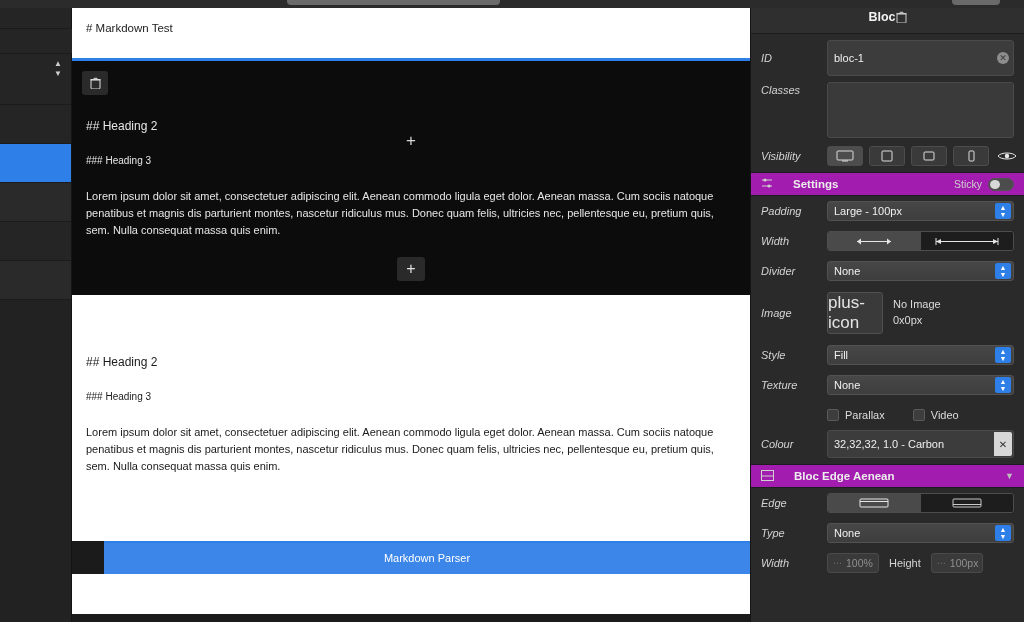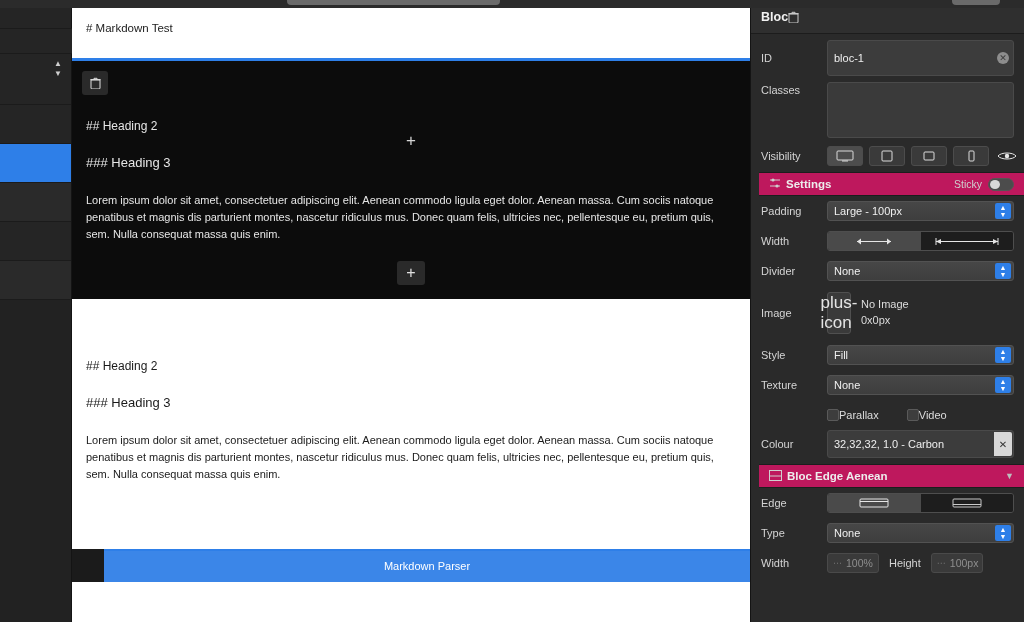--- a/index.html
+++ b/index.html
@@ -75,21 +75,21 @@
     position: absolute; top: 71px; left: 50%; transform: translateX(-50%);
     color: #d6d6d6; font-size: 17px; line-height: 17px; font-weight: 300;
   }
   .plus-btn {
     position: absolute; bottom: 14px; left: 50%; transform: translateX(-50%);
     width: 28px; height: 24px; background: #2a2a2a; border-radius: 3px;
     display: flex; align-items: center; justify-content: center;
     color: #e0e0e0; font-size: 16px; line-height: 16px;
   }
   .h2 { font-size: 12px; margin: 0 0 22px 0; color: inherit; }
-  .h3 { font-size: 13px; margin: 0 0 22px 0; color: inherit; }
+  .h3 { font-size: 10px; margin: 0 0 22px 0; color: inherit; }
   .para { font-size: 11px; line-height: 1.55; margin: 0; color: inherit; max-width: 650px; }
   .block-white {
     background: #ffffff; color: #1a1a1a;
     padding: 60px 14px 66px 14px;
     position: relative;
   }
   .footer-bar {
     background: #3b86e8; color: #fff; text-align: center;
     font-size: 11px; padding: 9px 0 10px 0;
     border-top: 2px solid #2e7fe8;
@@ -97,29 +97,29 @@
   }
   .bottom-fill { background: #ffffff; height: 40px; }
 
   
   .inspector {
     width: 274px; flex: 0 0 274px; height: 622px;
     background: #2a2a2a; border-left: 1px solid #141414;
     overflow: hidden; position: relative;
   }
   .insp-header {
-    height: 34px; display: flex; align-items: center; justify-content: flex-start;
+    height: 34px; display: flex; align-items: center; justify-content: center;
     padding: 0 10px; border-bottom: 1px solid #1c1c1c; background: #2f2f2f;
   }
   .insp-title { font-size: 12.5px; font-weight: bold; color: #f2f2f2; }
   .row {
     display: flex; align-items: center; min-height: 30px; padding: 0 10px;
   }
   .row .lab {
-    width: 66px; flex: 0 0 66px; font-size: 11px; color: #d4d4d4;
+    width: 66px; flex: 0 0 66px; font-size: 11px; color: #d4d4d4; font-style: italic;
   }
   .row .ctl { flex: 1 1 auto; display: flex; align-items: center; }
 
   .field {
     background: #3c3c3c; border: 1px solid #4a4a4a; border-radius: 3px;
     height: 36px; width: 100%; display: flex; align-items: center;
     padding: 0 6px; font-size: 11px; color: #efefef; position: relative;
   }
   .field .clear {
     position: absolute; right: 4px; top: 50%; transform: translateY(-50%);
@@ -151,50 +151,49 @@
     background: #1d1d1d; color: #cfcfcf; font-size: 10px;
   }
   .segmented .seg.on { background: #4a4a4a; color: #fff; }
   .vis-group { display: flex; gap: 6px; align-items: center; }
   .vis-btn {
     width: 36px; height: 20px; background: #3a3a3a; border: 1px solid #4c4c4c;
     border-radius: 3px; display: flex; align-items: center; justify-content: center;
   }
   .vis-btn.active { background: #4d4d4d; }
   .section-head {
-    display: flex; align-items: center; gap: 5px;
-    background: #be185d; height: 24px; padding: 0 10px;
+    display: flex; align-items: center; gap: 20px;
+    background: #a21caf; height: 24px; padding: 0 10px;
     border-top: 1px solid #1d1d1d; border-bottom: 1px solid #1d1d1d;
     font-size: 11.5px; font-weight: bold; color: #ededed;
     position: relative;
-    margin-left: 8px;
   }
   .section-head .right {
     margin-left: auto; display: flex; align-items: center; gap: 6px;
     font-weight: normal; font-size: 10.5px; color: #cfcfcf;
   }
   .pill-toggle {
     width: 26px; height: 13px; border-radius: 7px; background: #4c4c4c;
     position: relative; border: 1px solid #565656;
   }
   .pill-toggle::after {
     content: ""; position: absolute; left: 1px; top: 1px;
     width: 10px; height: 9px; border-radius: 50%; background: #d8d8d8;
   }
   .img-well {
     display: flex; align-items: center; gap: 10px; width: 100%;
   }
   .img-box {
-    width: 24px; height: 42px; background: #3a3a3a; border: 1px solid #505050;
+    width: 56px; height: 42px; background: #3a3a3a; border: 1px solid #505050;
     border-radius: 3px; display: flex; align-items: center; justify-content: center;
     color: #e4e4e4; font-size: 17px; font-weight: 300;
   }
   .img-meta { font-size: 11px; color: #dcdcdc; line-height: 1.45; }
   .checks { display: flex; gap: 28px; align-items: center; padding-left: 0; }
-  .chk { display: flex; align-items: center; font-size: 11px; color: #dcdcdc; }
+  .chk { display: flex; align-items: center; gap: 6px; font-size: 11px; color: #dcdcdc; }
   .chk .box {
     width: 12px; height: 12px; background: #3d3d3d; border: 1px solid #5a5a5a; border-radius: 2px;
   }
   .colour-field {
     background: #3c3c3c; border: 1px solid #4a4a4a; border-radius: 3px;
     height: 28px; width: 100%; display: flex; align-items: center;
     padding: 0 22px 0 6px; font-size: 11px; color: #efefef; position: relative;
   }
   .colour-field .x {
     position: absolute; right: 1px; top: 1px; bottom: 1px; width: 18px;

